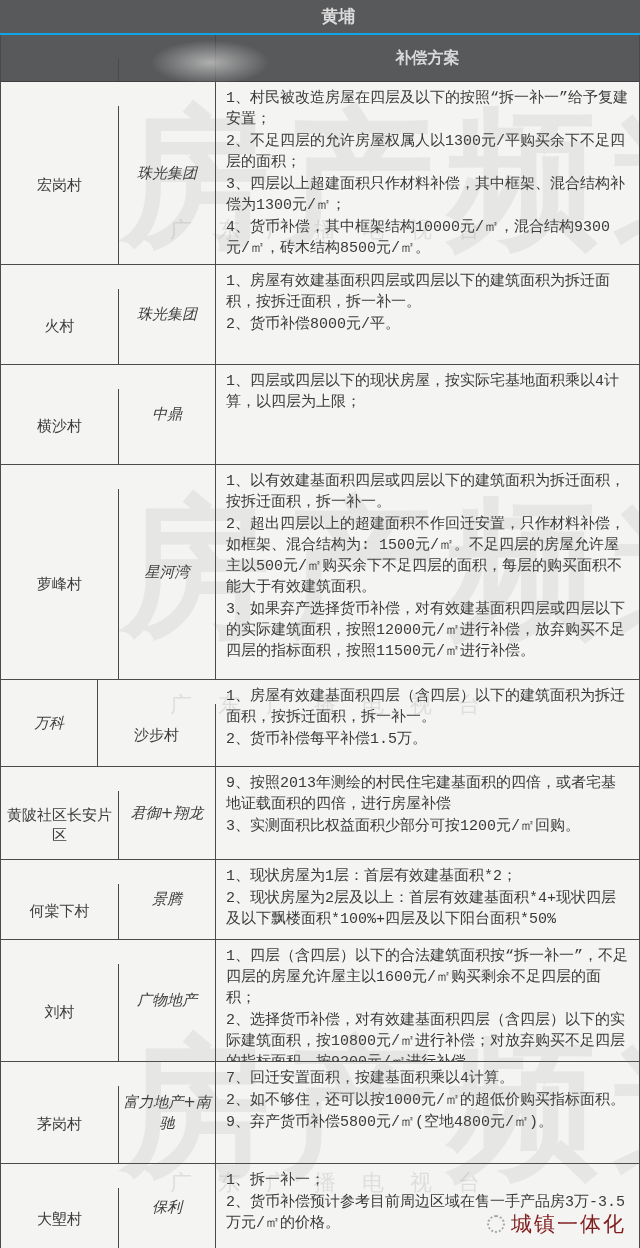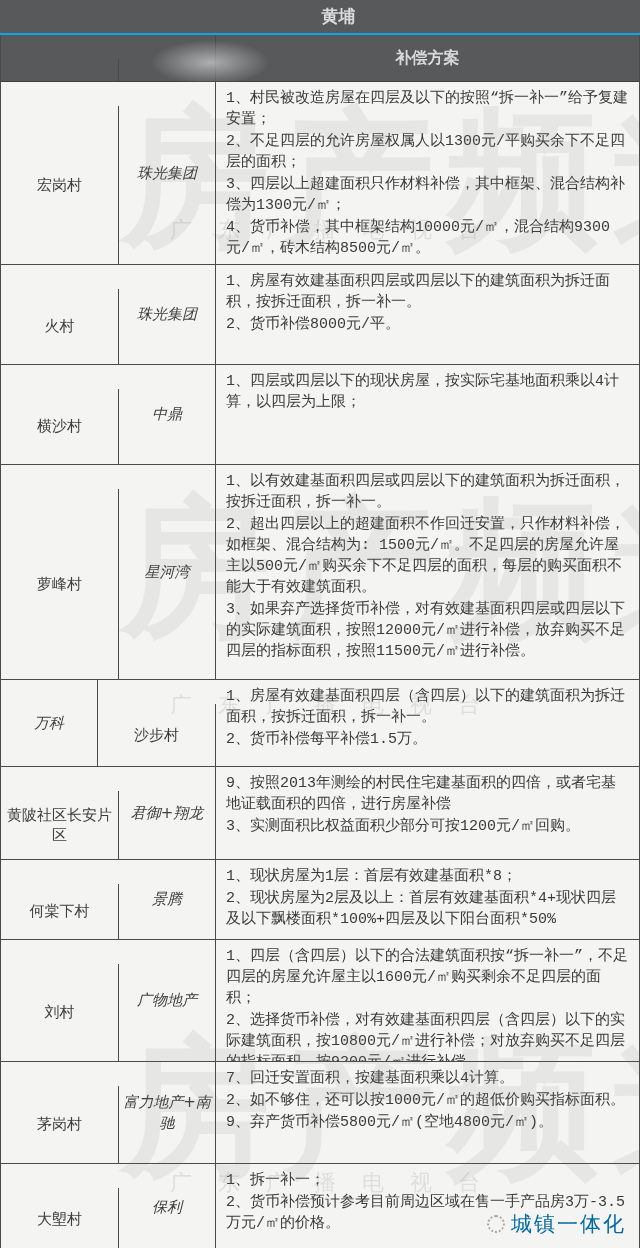--- a/index.html
+++ b/index.html
@@ -78,21 +78,21 @@
   .wm-station{
     font-size:22px;letter-spacing:26px;
     color:rgba(110,110,110,0.16);
   }
   .wm-station.s1{left:170px;top:215px;}
   .wm-station.s2{left:170px;top:690px;}
   .wm-station.s3{left:170px;top:1168px;}
   .wm-chengzhen{
     right:14px;bottom:10px;
     display:flex;align-items:center;gap:6px;
-    color:#0369a1;font-size:21px;letter-spacing:2px;z-index:5;
+    color:#7f1d1d;font-size:21px;letter-spacing:2px;z-index:5;
   }
   .circle-icon{
     width:18px;height:18px;border-radius:50%;
     border:2px dotted #a5a5a5;box-sizing:border-box;
     display:inline-block;
   }
   
   .header-blob{
     position:absolute;z-index:3;pointer-events:none;
     left:150px;top:40px;width:120px;height:45px;
@@ -171,21 +171,21 @@
           <div class="cell c2">君御+翔龙</div>
           <div class="cell c3">
             <div class="plan-item">9、按照2013年测绘的村民住宅建基面积的四倍，或者宅基地证载面积的四倍，进行房屋补偿</div>
             <div class="plan-item">3、实测面积比权益面积少部分可按1200元/㎡回购。</div>
           </div>
         </div>
         <div class="trow">
           <div class="cell c1">何棠下村</div>
           <div class="cell c2">景腾</div>
           <div class="cell c3">
-            <div class="plan-item">1、现状房屋为1层：首层有效建基面积*8；</div>
+            <div class="plan-item">1、现状房屋为1层：首层有效建基面积*2；</div>
             <div class="plan-item">2、现状房屋为2层及以上：首层有效建基面积*4+现状四层及以下飘楼面积*100%+四层及以下阳台面积*50%</div>
           </div>
         </div>
         <div class="trow">
           <div class="cell c1">刘村</div>
           <div class="cell c2">广物地产</div>
           <div class="cell c3">
             <div class="plan-item">1、四层（含四层）以下的合法建筑面积按“拆一补一”，不足四层的房屋允许屋主以1600元/㎡购买剩余不足四层的面积；</div>
             <div class="plan-item">2、选择货币补偿，对有效建基面积四层（含四层）以下的实际建筑面积，按10800元/㎡进行补偿；对放弃购买不足四层的指标面积，按9200元/㎡进行补偿。</div>
           </div>

